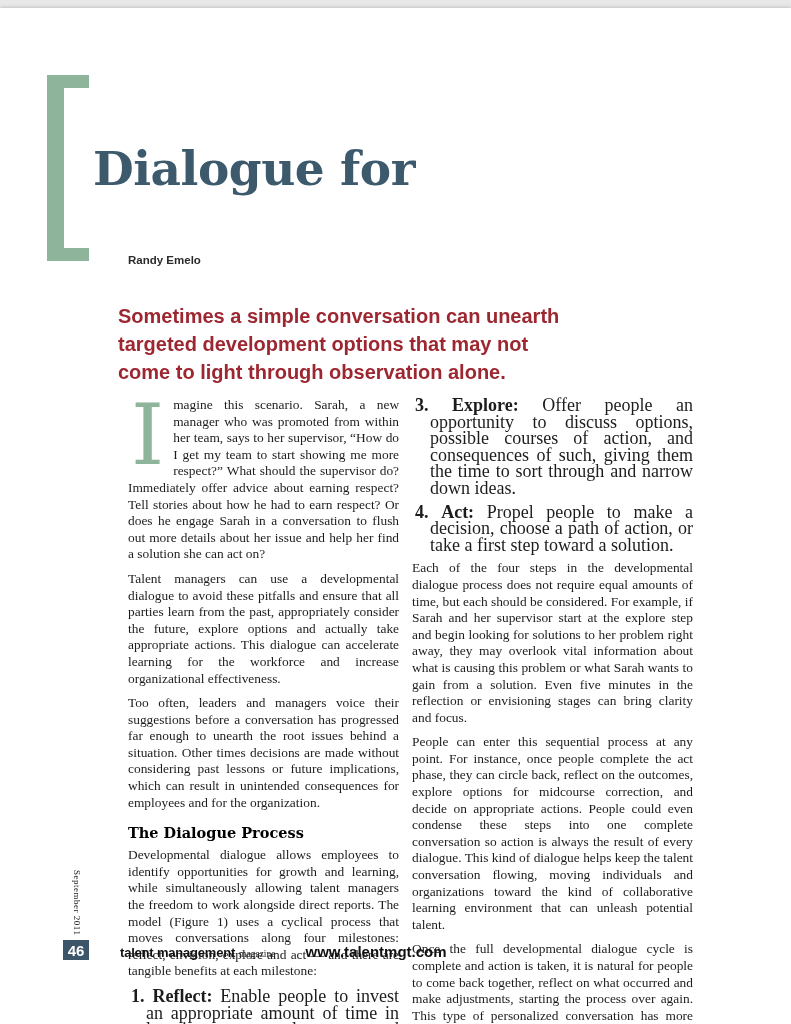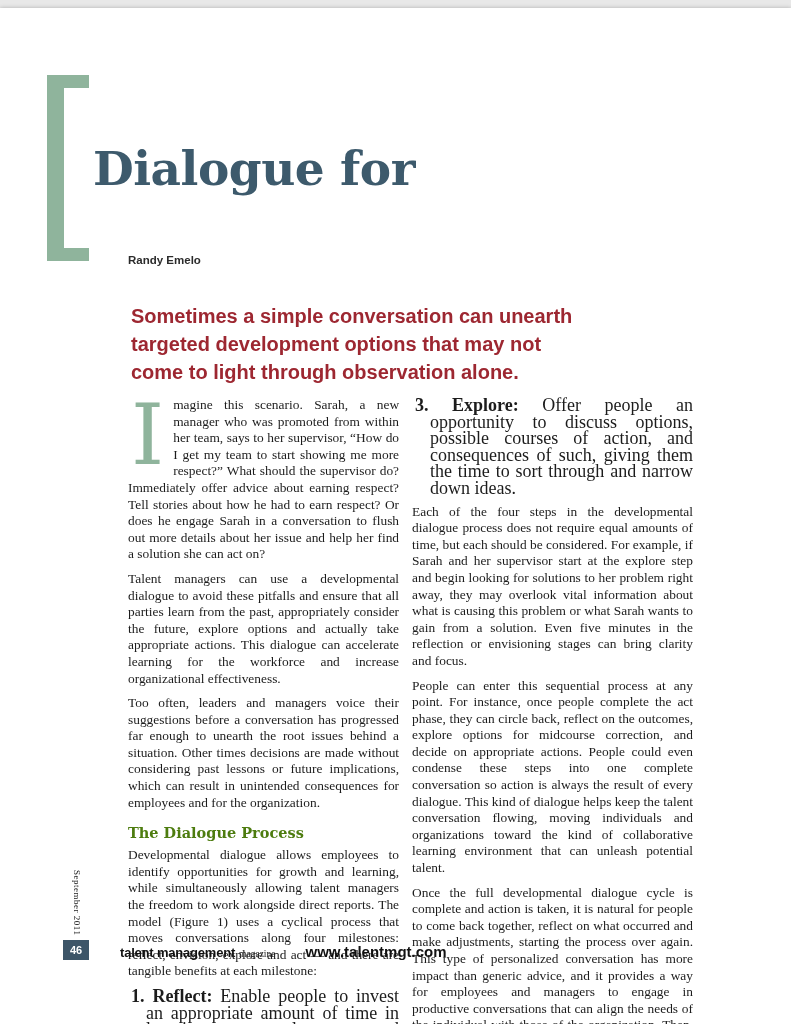--- a/index.html
+++ b/index.html
@@ -26,21 +26,21 @@
     color:#3d5a6c;
   }
 
   .author {
     position:absolute; left:128px; top:246px;
     font-family:"Liberation Sans", sans-serif; font-weight:bold;
     font-size:11.5px; color:#2b2b2b;
   }
 
   .deck {
-    position:absolute; left:131px; top:294px; width:460px;
+    position:absolute; left:118px; top:294px; width:460px;
     font-family:"Liberation Sans", sans-serif; font-weight:bold;
     font-size:20px; line-height:28px; color:#9d2731;
   }
 
   .columns {
     position:absolute; left:128px; top:389px; width:565px;
     display:flex; gap:13px;
   }
   .col-left  { width:274px; }
   .col-right { width:284px; }
@@ -50,40 +50,40 @@
     margin:0 0 8px 0;
   }
   .dropcap {
     float:left;
     font-family:"DejaVu Serif", serif; color:#8fb49c;
     font-size:84px; line-height:70px;
     margin:3px 9px 0 3px;
   }
   .section-heading {
     font-family:"DejaVu Serif", serif; font-weight:bold;
-    font-size:14.5px; color:#4d7c0f;
+    font-size:14.5px; color:#000000;
     margin:13px 0 6px 0;
   }
   .list-item {
     font-size:18px; line-height:16.6px; text-align:justify;
     margin:0 0 7px 3px; padding-left:15px; text-indent:-15px;
   }
   .list-item .num, .list-item .term { font-weight:bold; }
 
   
   .issue-date {
     position:absolute; left:72px; top:862px;
     writing-mode:vertical-rl;
     font-family:"Liberation Serif", serif; font-size:9px;
     letter-spacing:0.5px; color:#222222;
   }
   .page-badge {
     position:absolute; left:63px; top:932px; width:26px; height:20px;
     background:#3d5568; color:#ffffff;
-    font-family:"Liberation Sans", sans-serif; font-weight:bold; font-size:11px;
+    font-family:"Liberation Sans", sans-serif; font-weight:bold; font-size:15px;
     display:flex; align-items:center; justify-content:center;
   }
   .footer-line {
     position:absolute; left:120px; top:935px; white-space:nowrap;
   }
   .mag-name {
     font-family:"Liberation Sans", sans-serif; font-weight:bold;
     font-size:13px; color:#111111; letter-spacing:-0.2px;text-align:center;
   }
   .mag-type {
@@ -119,20 +119,21 @@
       <h2 class="section-heading">The Dialogue Process</h2>
 
       <p class="body-p">Developmental dialogue allows employees to identify opportunities for growth and learning, while simultaneously allowing talent managers the freedom to work alongside direct reports. The model (Figure 1) uses a cyclical process that moves conversations along four milestones: reflect, envision, explore and act — and there are tangible benefits at each milestone:</p>
 
       <div class="list-item"><span class="num">1.</span> <span class="term">Reflect:</span><span> Enable people to invest an appropriate amount of time in learning past lessons and understanding the current situation.</span></div>
 
     </div>
 
     <div class="col-right">
       <div class="list-item"><span class="num">3.</span> <span class="term">Explore:</span><span> Offer people an opportunity to discuss options, possible courses of action, and consequences of such, giving them the time to sort through and narrow down ideas.</span></div>
+      <div class="list-item"><span class="num">4.</span> <span class="term">Act:</span><span> Propel people to make a decision, choose a path of action, or take a first step toward a solution.</span></div>
 
       <p class="body-p">Each of the four steps in the developmental dialogue process does not require equal amounts of time, but each should be considered. For example, if Sarah and her supervisor start at the explore step and begin looking for solutions to her problem right away, they may overlook vital information about what is causing this problem or what Sarah wants to gain from a solution. Even five minutes in the reflection or envisioning stages can bring clarity and focus.</p>
       <p class="body-p">People can enter this sequential process at any point. For instance, once people complete the act phase, they can circle back, reflect on the outcomes, explore options for midcourse correction, and decide on appropriate actions. People could even condense these steps into one complete conversation so action is always the result of every dialogue. This kind of dialogue helps keep the talent conversation flowing, moving individuals and organizations toward the kind of collaborative learning environment that can unleash potential talent.</p>
       <p class="body-p">Once the full developmental dialogue cycle is complete and action is taken, it is natural for people to come back together, reflect on what occurred and make adjustments, starting the process over again. This type of personalized conversation has more impact than generic advice, and it provides a way for employees and managers to engage in productive conversations that can align the needs of the individual with those of the organization. Then, all parties can move forward with understanding and clarity.</p>
     </div>
 
   </div>
 
   <div class="issue-date">September 2011</div>
 

